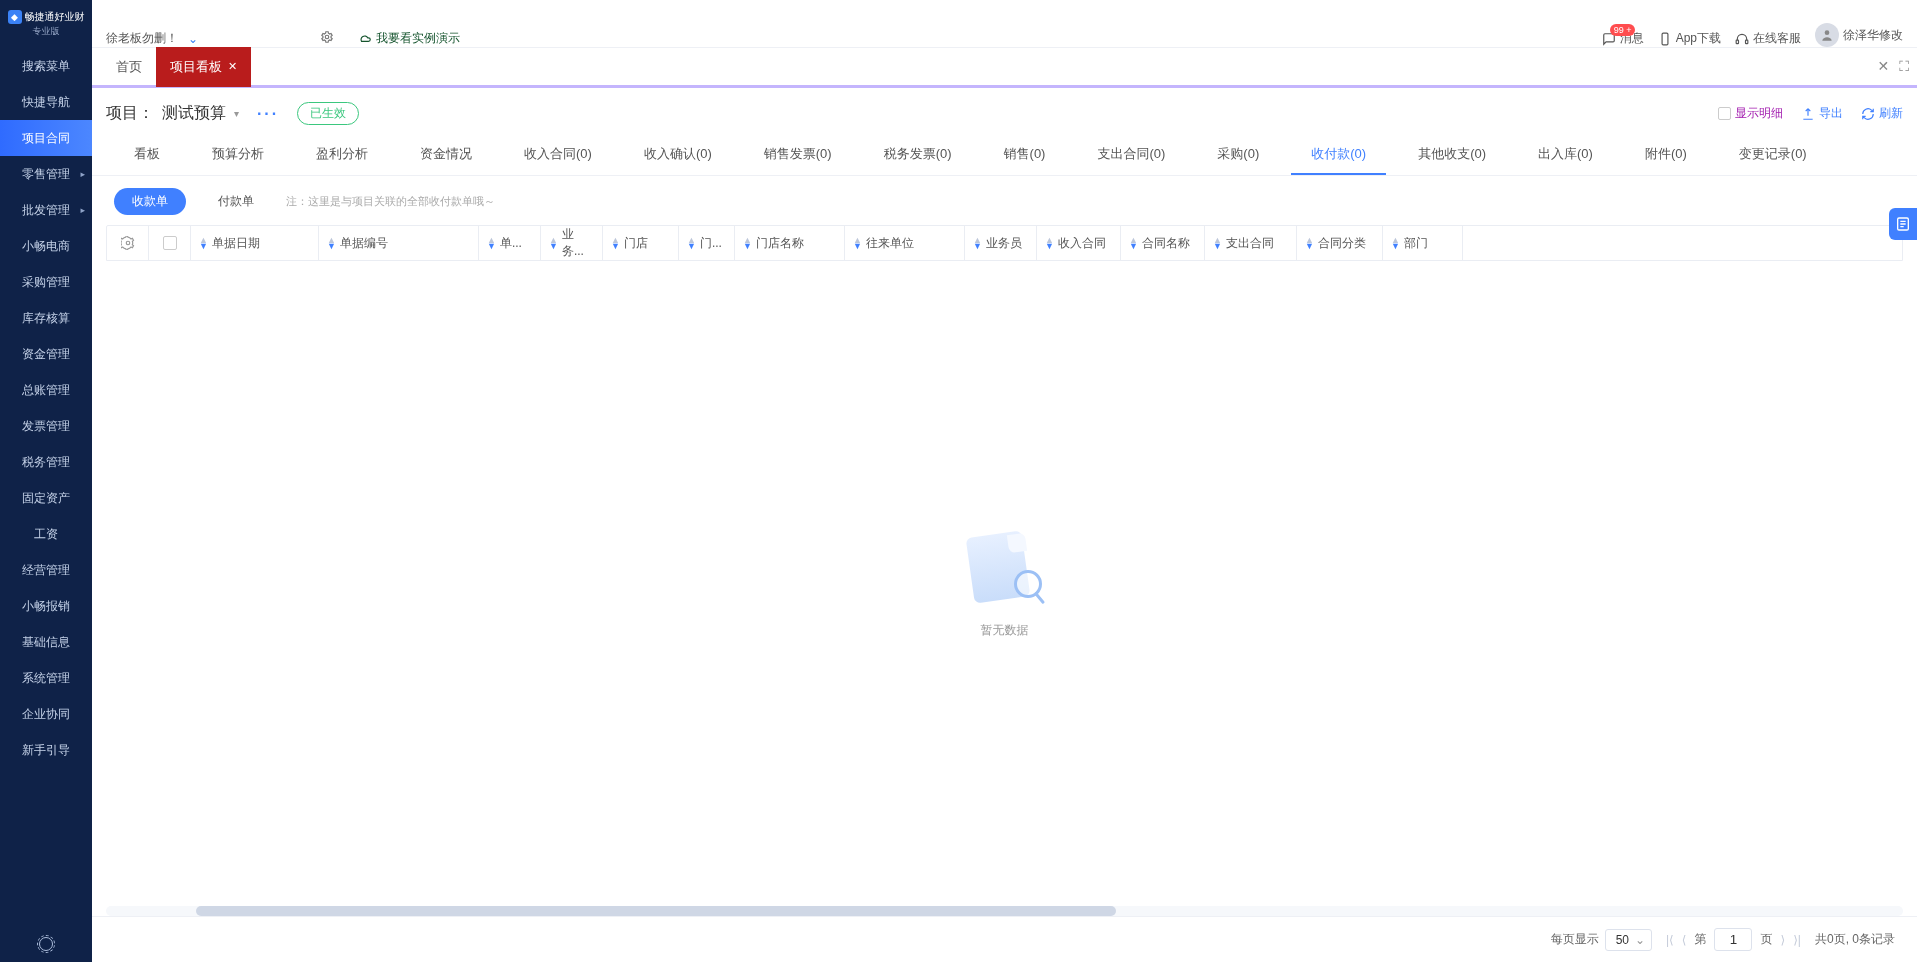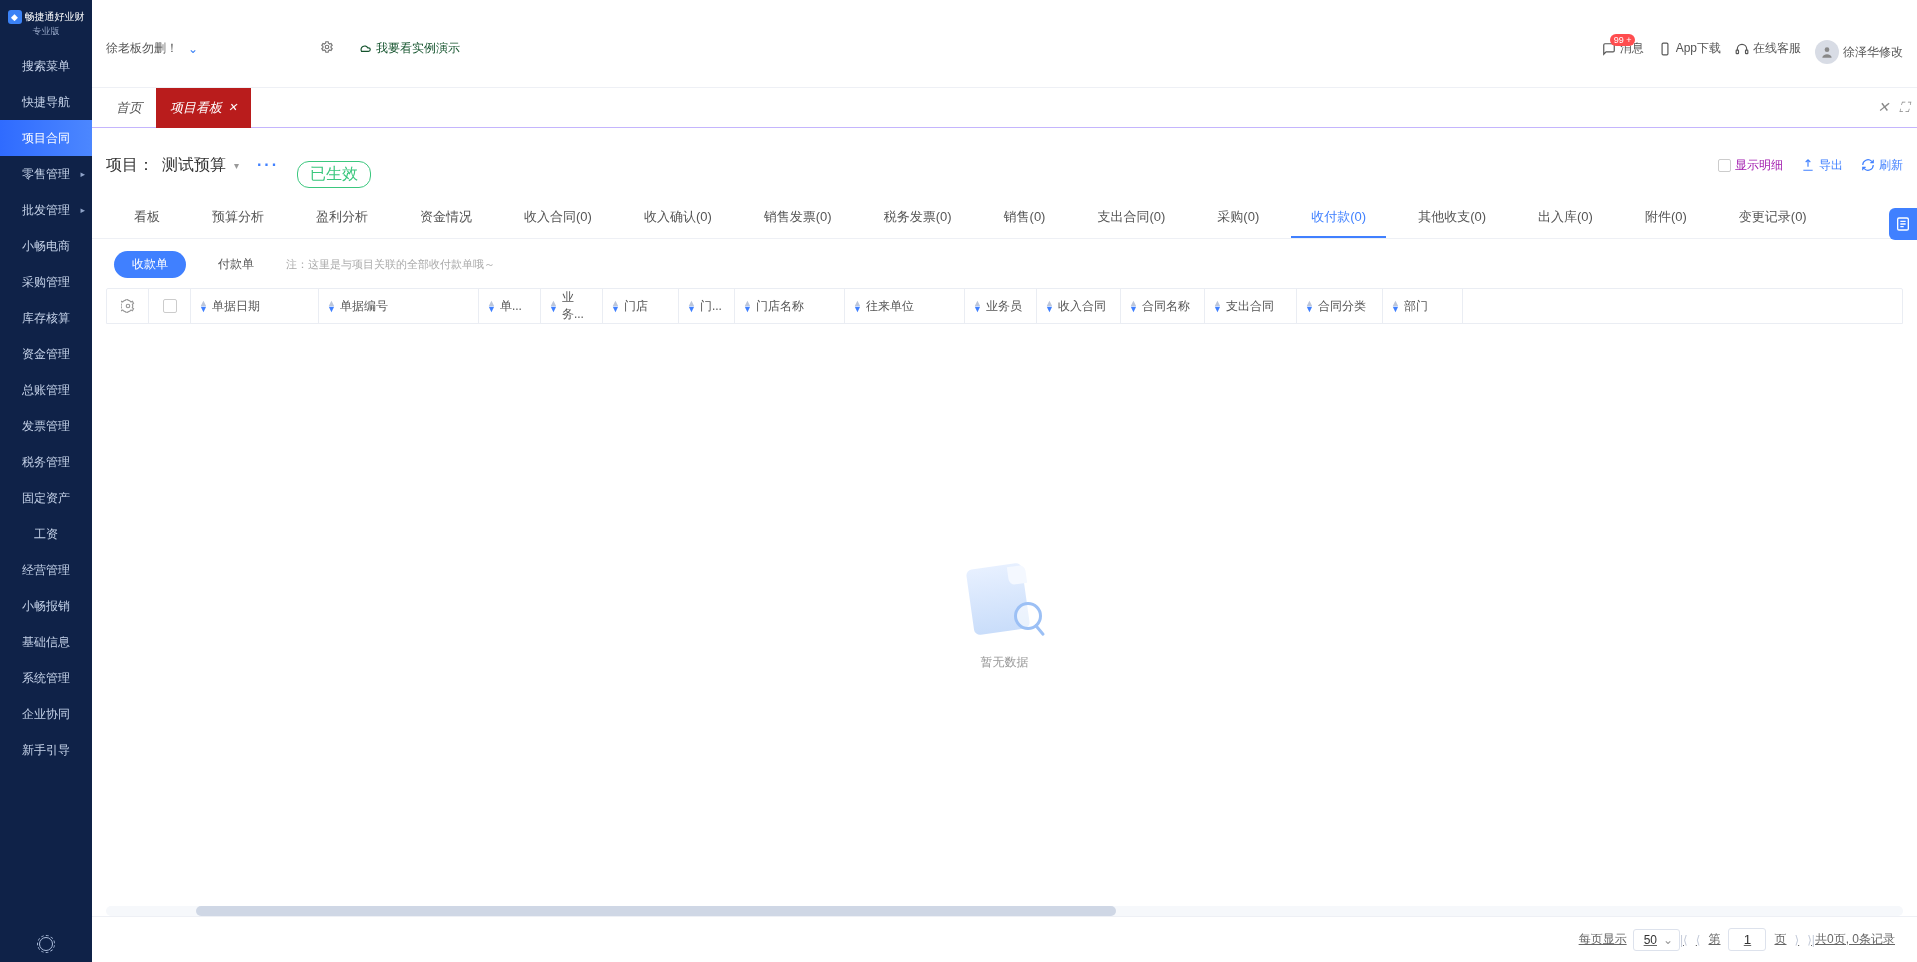--- a/index.html
+++ b/index.html
@@ -14,44 +14,44 @@
     .nav { flex:1; overflow-y:auto; }
     .nav-item { height: 36px; display:flex; align-items:center; justify-content:center; font-size: 12px; color: #c5d2e8; cursor:pointer; position:relative; }
     .nav-item.active { background: linear-gradient(90deg,#2f6bff,#4c87ff); color:#fff; }
     .nav-item .caret { position:absolute; right:7px; font-size:9px; color:#8fa3c8; }
     .nav-bottom { height:36px; display:flex; align-items:center; justify-content:center; color:#aebfdd; }
     .gear { width:14px; height:14px; border:1.5px solid currentColor; border-radius:50%; position: relative; }
     .gear::before { content:''; position:absolute; inset:-3px; border:1.5px dashed currentColor; border-radius:50%; }
     
     
     .main { flex:1; display:flex; flex-direction:column; min-width:0; }
-    .topbar { height:48px; border-bottom:1px solid #eef0f5; display:flex; align-items:flex-start; padding:0 14px; gap:14px; font-size:12px; color:#333;margin-top:40px; }
+    .topbar { height:48px; border-bottom:1px solid #eef0f5; display:flex; align-items:flex-end; padding:0 14px; gap:14px; font-size:12px; color:#333; }
     .org-select { display:flex; align-items:center; gap:10px; min-width:200px; color:#555;}
     .org-select .chev { color:#3b82f6; }
     .topbar-settings { color:#777; cursor:pointer; }
     .demo-link { display:flex; align-items:center; gap:4px; color:#14532d; margin-left:10px; cursor:pointer;}
     .topbar-spacer { flex:1; }
     .top-action { display:flex; align-items:center; gap:4px; color:#555; cursor:pointer; position:relative;}
     .badge { position:absolute; top:-6px; left:8px; background:#ff4d4f; color:#fff; border-radius:8px; font-size:9px; padding:0 4px; line-height:12px;}
     .avatar { width:24px; height:24px; border-radius:50%; background:#d8dce5; display:inline-flex; align-items:center; justify-content:center; color:#888;}
     
     
-    .tabbar { height:40px; display:flex; align-items:center; padding:0 10px; font-size:13px; border-bottom:1px solid #c4b5fd; position:relative;font-style:italic;}
+    .tabbar { height:40px; display:flex; align-items:center; padding:0 10px; font-size:13px; border-bottom:3px solid #c4b5fd; position:relative;}
     .tab { padding:0 14px; height:40px; display:flex; align-items:center; gap:6px; color:#555; cursor:pointer;}
     .tab.active { background:#b91c1c; color:#fff;}
     .tab-close { font-size:11px; }
     .tabbar-right { position:absolute; right:8px; display:flex; gap:10px; color:#888;}
     .tabbar-right span { cursor:pointer; font-size:14px;}
 
     
     .page-header { padding:14px 14px 10px; display:flex; align-items:center; gap:18px;}
     .proj-title { font-size:16px; color:#333; display:flex; align-items:center; gap:8px;}
     .proj-title .chev-d { color:#999; font-size:10px;}
     .more-dots { color:#4080ff; cursor:pointer; font-weight:bold; letter-spacing:2px;}
-    .status-pill { border:1px solid #3bc77e; color:#3bc77e; border-radius:12px; padding:2px 12px; font-size:16px;margin-top:19px;}
+    .status-pill { border:1px solid #3bc77e; color:#3bc77e; border-radius:12px; padding:2px 12px; font-size:12px;}
     .ph-spacer { flex:1;}
     .ph-action { display:flex; align-items:center; gap:4px; color:#a21caf; font-size:12px; cursor:pointer;}
     .ph-checkbox { width:13px; height:13px; border:1px solid #ccc; border-radius:2px;}
     .ph-export { color:#4080ff;}
     .ph-refresh { color:#4080ff;}
 
     
     .subtabs { display:flex; gap:12px; padding:0 22px; border-bottom:1px solid #eef0f5; font-size:13px; color:#555;}
     .subtab { padding:10px 20px; cursor:pointer; border-bottom:2px solid transparent;}
     .subtab.active { color:#4080ff; border-bottom-color:#4080ff;}
@@ -78,21 +78,21 @@
     .doc-shape { position:absolute; width:56px; height:66px; background:linear-gradient(180deg,#e7f0ff,#c9ddfa); border-radius:6px; top:6px; left:10px; transform:rotate(-8deg);}
     .doc-fold { position:absolute; width:18px; height:18px; background:#f4f8ff; top:6px; right:24px; border-radius:0 6px 0 6px; transform:rotate(-8deg);}
     .mag { position:absolute; width:28px; height:28px; border:3px solid #9cc0f5; border-radius:50%; bottom:10px; right:8px; background:rgba(255,255,255,.6);}
     .mag::after { content:''; position:absolute; width:3px; height:14px; background:#9cc0f5; bottom:-10px; right:-2px; transform:rotate(-40deg); border-radius:2px;}
 
     
     .hscroll { height:10px; background:#f6f8fb; margin:0 14px; border-radius:5px; position:relative; }
     .hscroll-thumb { position:absolute; left:90px; width:920px; height:10px; background:#cfd7e5; border-radius:5px;}
 
     
-    .pager { height:46px; display:flex; align-items:center; justify-content:flex-end; padding:0 22px; font-size:12px; color:#666; border-top:1px solid #eef0f5;text-decoration:underline;}
+    .pager { height:46px; display:flex; align-items:center; justify-content:flex-end; gap:14px; padding:0 22px; font-size:12px; color:#666; border-top:1px solid #eef0f5;}
     .page-size { display:flex; align-items:center; gap:6px;}
     .page-size-sel { border:1px solid #dde2ec; border-radius:3px; padding:3px 22px 3px 10px; position:relative; color:#333;}
     .page-size-sel::after { content:'⌄'; position:absolute; right:6px; color:#999;}
     .pg-btns { display:flex; align-items:center; gap:8px; color:#c4cbd9;}
     .pg-btn { cursor:pointer;}
     .pg-label { color:#666;}
     .pg-input { width:38px; border:1px solid #dde2ec; border-radius:3px; text-align:center; padding:3px 0; color:#333;}
     .pg-info { color:#666;}
 
     

